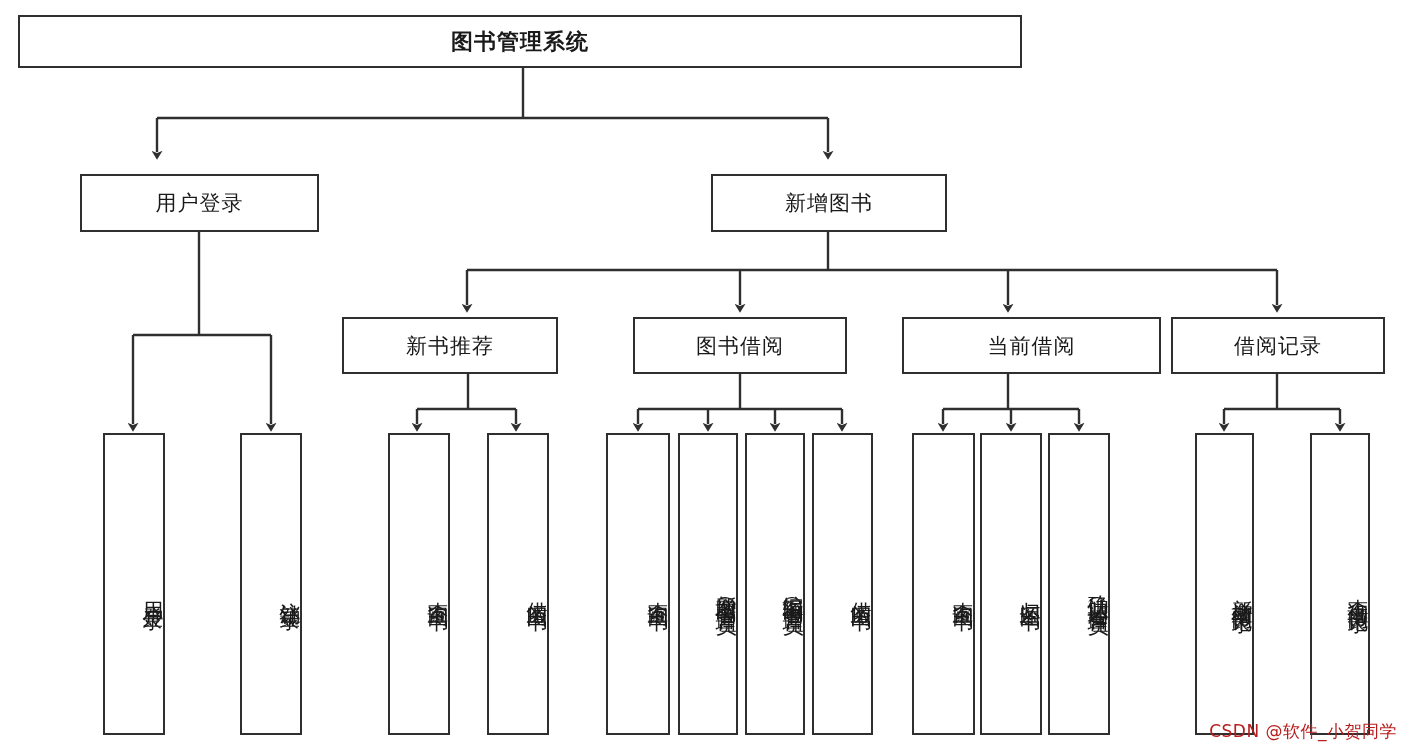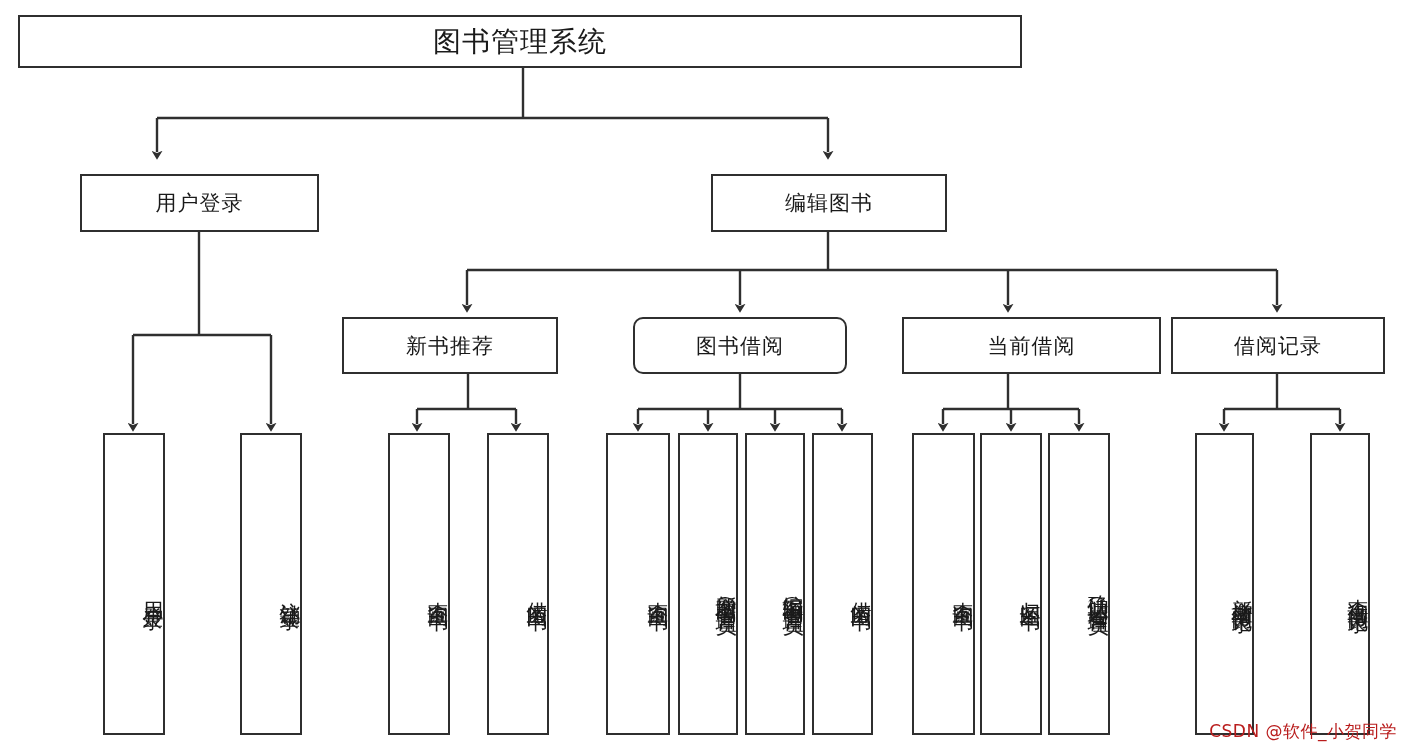--- a/index.html
+++ b/index.html
@@ -49,21 +49,22 @@
     justify-content: center;
     padding-top: 14px;
   }
   .node.v .vtext {
     writing-mode: vertical-rl;
     text-orientation: upright;
     display: block;
     white-space: nowrap;
   }
   .node.root {
-    font-size: 28px;
+    font-size: 22px;
+    font-weight: bold;
   }
   #watermark {
     position: absolute;
     right: 8px;
     bottom: 4px;
     font-size: 17px;
     color: #b91c1c;
     letter-spacing: 0.5px;
     white-space: nowrap;
     text-align: right;
@@ -126,27 +127,27 @@
   </svg>
 
   <div class="node h root" style="left:18px; top:15px; width:1004px; height:53px;">
     <span>图书管理系统</span>
   </div>
 
   <div class="node h" style="left:80px; top:174px; width:239px; height:58px;">
     <span>用户登录</span>
   </div>
   <div class="node h" style="left:711px; top:174px; width:236px; height:58px;">
-    <span>编辑图书</span>
+    <span>新增图书</span>
   </div>
 
   <div class="node h" style="left:342px; top:317px; width:216px; height:57px;">
     <span>新书推荐</span>
   </div>
-  <div class="node h" style="left:633px; top:317px; width:214px; height:57px;border-radius:10px;">
+  <div class="node h" style="left:633px; top:317px; width:214px; height:57px;">
     <span>图书借阅</span>
   </div>
   <div class="node h" style="left:902px; top:317px; width:259px; height:57px;">
     <span>当前借阅</span>
   </div>
   <div class="node h" style="left:1171px; top:317px; width:214px; height:57px;">
     <span>借阅记录</span>
   </div>
 
   <div class="node v" style="left:103px; top:433px; width:62px; height:302px;">

